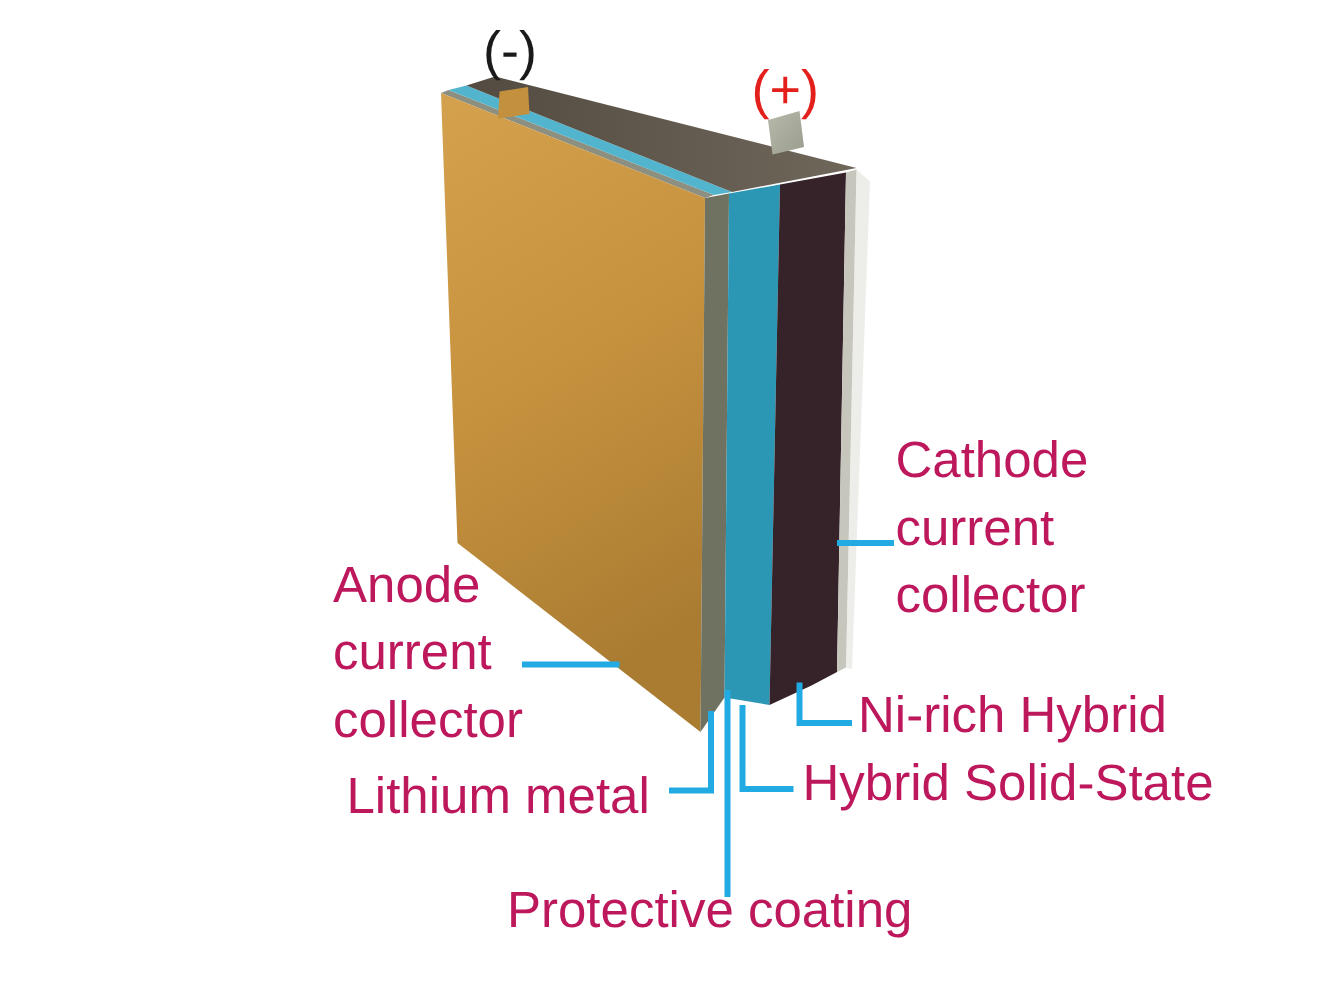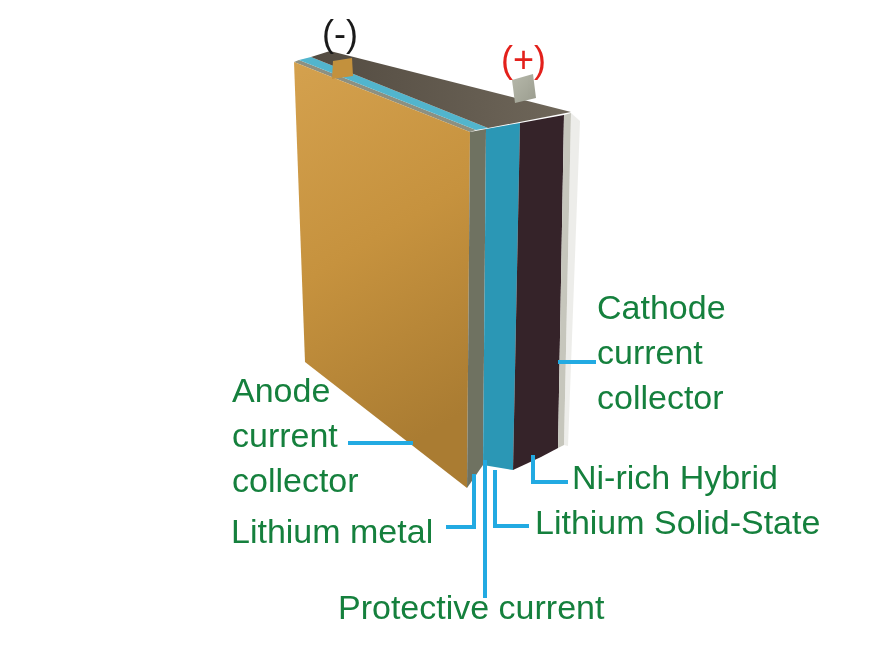--- a/index.html
+++ b/index.html
@@ -8,21 +8,21 @@
     width:885px;height:657px;
     background:#ffffff;
     overflow:hidden;
     font-family:"Liberation Sans","DejaVu Sans",sans-serif;
   }
   #art{position:absolute;left:0;top:0;}
   .lbl{
     position:absolute;
     font-size:34px;
     line-height:45px;
-    color:#15803d;
+    color:#be185d;
     white-space:nowrap;
   }
   .lbl .ln{display:block;}
   .terminal{
     position:absolute;
     font-size:36px;
     line-height:38px;
     white-space:nowrap;
   }
   .terminal.neg{color:#1a1a1a;}
@@ -72,32 +72,32 @@
       <path d="M446 527 H474 V474" stroke="#22aae2"></path>
       <path d="M485 460 V598" stroke="#22aae2"></path>
       <path d="M529 526 H495 V470" stroke="#22aae2"></path>
       <path d="M568 482 H533 V455" stroke="#22aae2"></path>
     </g>
   </svg>
 
   <div class="terminal neg" style="left:322px;top:15px">(-)</div>
   <div class="terminal pos" style="left:501px;top:41px">(+)</div>
 
-  <div class="lbl" style="left:232px;top:368px">
+  <div class="lbl" style="left:222px;top:368px">
     <span class="ln">Anode</span>
     <span class="ln">current</span>
     <span class="ln">collector</span>
   </div>
 
   <div class="lbl" style="left:231px;top:509px">Lithium metal</div>
 
-  <div class="lbl" style="left:338px;top:585px">Protective current</div>
+  <div class="lbl" style="left:338px;top:585px">Protective coating</div>
 
   <div class="lbl" style="left:535px;top:500px">
-    <span class="ln">Lithium Solid-State</span>
+    <span class="ln">Hybrid Solid-State</span>
   </div>
 
   <div class="lbl" style="left:572px;top:455px">Ni-rich Hybrid</div>
 
   <div class="lbl" style="left:597px;top:285px">
     <span class="ln">Cathode</span>
     <span class="ln">current</span>
     <span class="ln">collector</span>
   </div>
 

